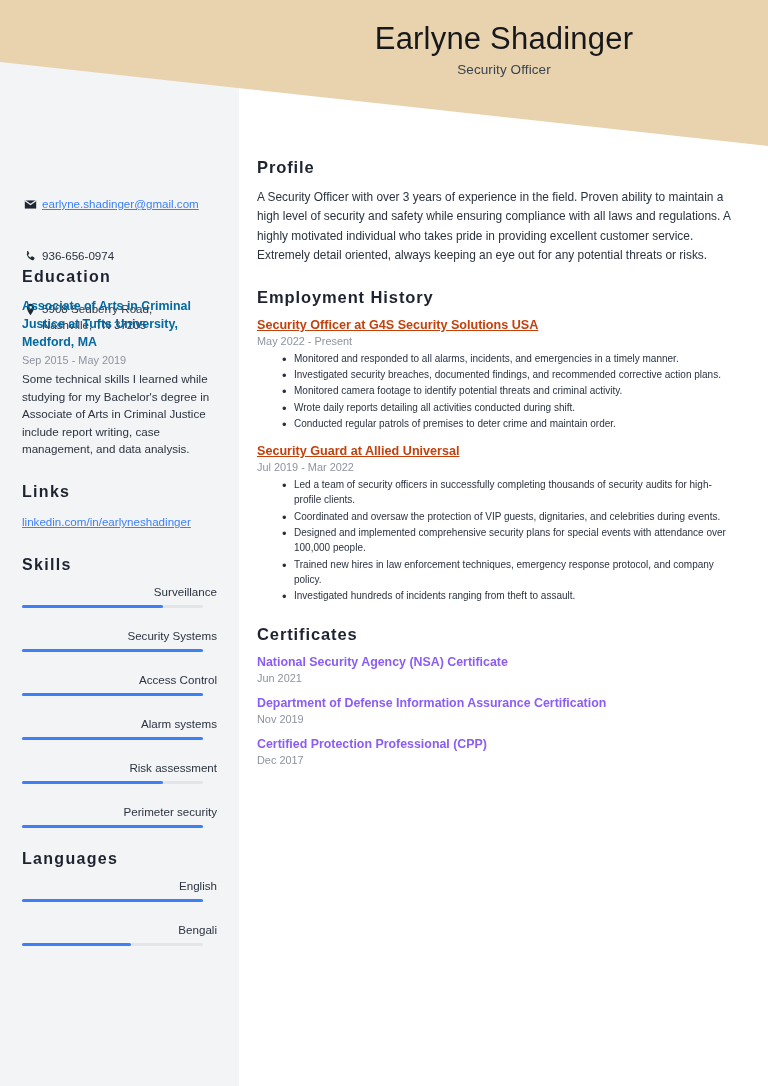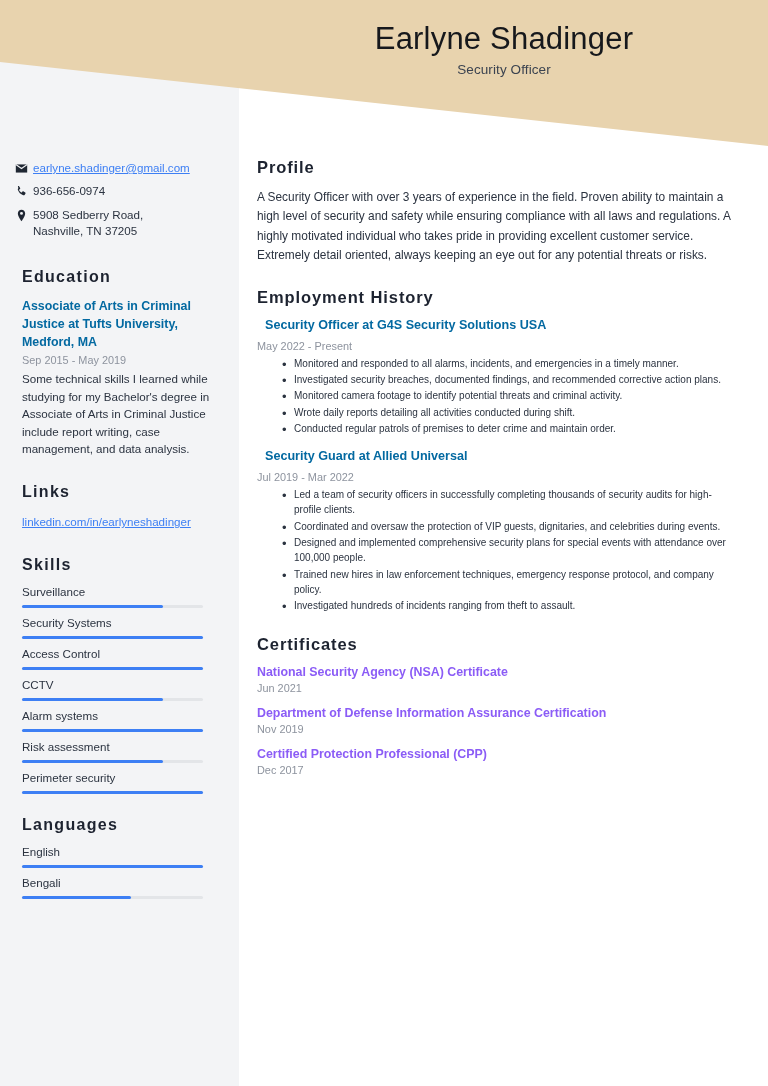--- a/index.html
+++ b/index.html
@@ -43,21 +43,21 @@
   }
   .job-title {
     font-size: 13.5px; color: #3b4350; margin-top: 5px;
     letter-spacing: 0.1px;
   }
 
   
   .contact { position: absolute; left: 0; top: 160px; width: 239px; z-index: 4; }
   .contact-row {
     display: flex; align-items: flex-start;
-    margin-bottom: 7px; padding-left: 15px;
+    margin-bottom: 7px; padding-left: 24px; margin-top: 36px;
   }
   .cicon {
     width: 18px; min-width: 18px; padding-top: 2px;
     color: #1f2733; display: flex; justify-content: flex-start;
   }
   .cicon svg { display: block; }
   .ctext { font-size: 11.6px; line-height: 1.42; color: #2b3340; }
   .ctext.link { color: #3d7ff4; text-decoration: underline; }
 
   
@@ -78,42 +78,42 @@
   }
   .edu-date { font-size: 10.9px; color: #8d939e; margin: 3px 0 4px 0; }
   .edu-desc { font-size: 11.6px; line-height: 1.5; color: #2b3340; margin: 0; }
 
   .link-url {
     font-size: 11.6px; color: #3d7ff4;
     text-decoration: underline; word-break: break-all;
   }
 
   
-  .skill { margin-bottom: 8px; }
+  .skill { margin-bottom: 21px; text-align: right; }
   .skill-label { font-size: 11.6px; color: #2b3340; margin-bottom: 7px; }
   .bar-track {
     position: relative; height: 3px; width: 181px;
     background: #e3e5e8; border-radius: 2px;
   }
   .bar-fill {
     position: absolute; left: 0; top: 0; height: 3px;
     background: #3d7ff4; border-radius: 2px;
   }
 
   
   .main {
     position: absolute; left: 230px; top: 0;
     width: 529px; padding: 158px 24px 0 27px; z-index: 2;
   }
   .main-section { margin-bottom: 22px; }
   .profile-text { font-size: 11.9px; line-height: 1.63; color: #2b3340; margin: 0; }
 
   .job { margin-bottom: 13px; }
   .job-head {
-    font-size: 12.6px; font-weight: bold; color: #0369a1; margin: 8px;
+    font-size: 12.6px; font-weight: bold; color: #c2410c; margin: 0; text-decoration: underline;
   }
   .job-date { font-size: 10.9px; color: #8d939e; margin: 3px 0 4px 0; }
   ul.duties { margin: 0; padding: 0 0 0 25px; list-style: none; }
   ul.duties li {
     font-size: 10px; line-height: 1.53; color: #2b3340;
     position: relative; padding-left: 12px; margin-bottom: 1px;
   }
   ul.duties li::before {
     content: "•"; position: absolute; left: 0; top: -1px;
     color: #2b3340; font-size: 13px;
@@ -195,26 +195,20 @@
           <div class="skill">
             <div class="skill-label">Security Systems</div>
             <div class="bar-track">
               <div class="bar-fill" style="width: 100%;"></div>
             </div>
           </div>
           <div class="skill">
             <div class="skill-label">Access Control</div>
             <div class="bar-track">
               <div class="bar-fill" style="width: 100%;"></div>
-            </div>
-          </div>
-          <div class="skill">
-            <div class="skill-label">CCTV</div>
-            <div class="bar-track">
-              <div class="bar-fill" style="width: 78%;"></div>
             </div>
           </div>
           <div class="skill">
             <div class="skill-label">Alarm systems</div>
             <div class="bar-track">
               <div class="bar-fill" style="width: 100%;"></div>
             </div>
           </div>
           <div class="skill">
             <div class="skill-label">Risk assessment</div>

